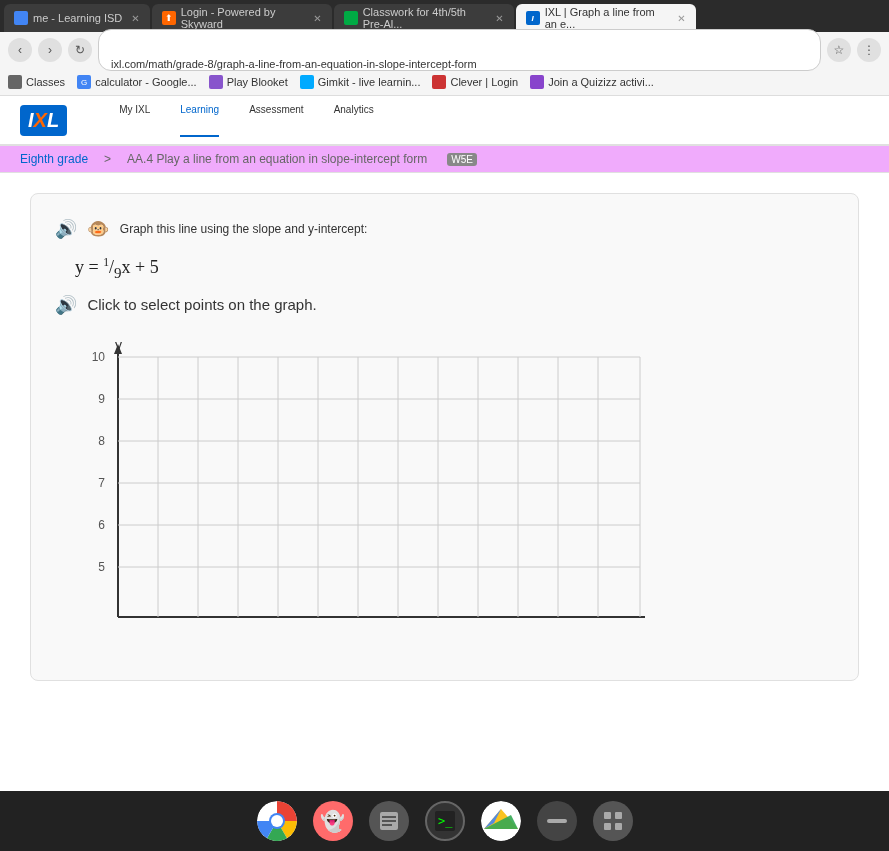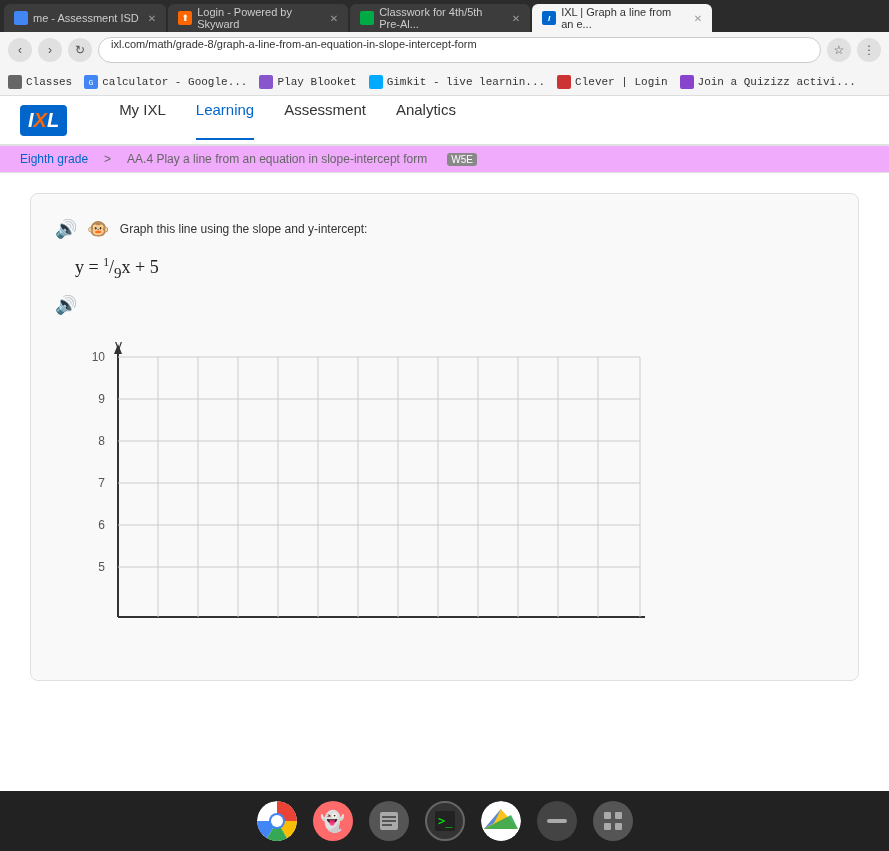--- a/index.html
+++ b/index.html
@@ -81,43 +81,42 @@
       display: flex;
       align-items: center;
       justify-content: center;
       font-size: 12px;
       color: #555;
       cursor: pointer;
       border: none;
     }
     .url-bar {
       flex: 1;
-      height: 26px;
+      height: 42px;
       background: #fff;
       border: 1px solid #ccc;
       border-radius: 13px;
       padding: 0 12px;
       font-size: 11px;
       color: #333;
       display: flex;
-      align-items: flex-start;
+      align-items: flex-end;
     }
 
     
     .bookmarks-bar {
       display: flex;
       align-items: center;
       background: #f5f5f5;
       height: 28px;
       padding: 0 8px;
       gap: 12px;
       border-bottom: 1px solid #ddd;
       font-size: 11px;
       color: #333;
-      font-family: Liberation Mono, monospace;
     }
     .bookmark-item {
       display: flex;
       align-items: center;
       gap: 4px;
       cursor: pointer;
       white-space: nowrap;
     }
     .bookmark-icon {
       width: 14px;
@@ -148,21 +147,21 @@
     .ixl-logo span { color: #ff6600; }
     .ixl-nav-links {
       display: flex;
       gap: 30px;
       font-size: 15px;
       color: #333;
     }
     .ixl-nav-link {
       cursor: pointer;
       color: #333;
-      font-size: 15px;
+      font-size: 10px;
     }
     .ixl-nav-link.active {
       color: #0066cc;
       border-bottom: 2px solid #0066cc;
       padding-bottom: 20px;
     }
 
     
     .breadcrumb {
       background: #f0abfc;
@@ -276,21 +275,21 @@
 <body>
 
 <div class="screen">
 
   <div class="browser-frame">
 
     <div class="tab-bar">
 
       <div class="tab">
         <div class="tab-favicon" style="background:#4285f4; border-radius:2px;"></div>
-        <span>me - Assessment ISD</span>
+        <span>me - Learning ISD</span>
         <span class="tab-close">✕</span>
       </div>
 
       <div class="tab">
         <div class="tab-favicon" style="background:#ff6600; border-radius:2px; display:flex;align-items:center;justify-content:center;font-size:9px;color:#fff;">⬆</div>
         <span>Login - Powered by Skyward</span>
         <span class="tab-close">✕</span>
       </div>
 
       <div class="tab">
@@ -378,20 +377,21 @@
         <span style="font-size:18px;">🐵</span>
         <span class="problem-text">Graph this line using the slope and y-intercept:</span>
       </div>
 
       <div class="equation-line">
         <span>y = </span><span><sup>1</sup>/<sub>9</sub></span><span>x + 5</span>
       </div>
 
       <div class="instruction-line">
         <span class="speaker-icon">🔊</span>
+        <span>Click to select points on the graph.</span>
       </div>
 
       <div class="graph-container">
         <svg class="graph-svg" width="600" height="320" viewBox="0 0 600 320">
 
           <text x="60" y="18" font-size="14" font-family="Arial" fill="#333">y</text>
 
           <line x1="63" y1="20" x2="63" y2="285" stroke="#333" stroke-width="2"></line>
           <polygon points="63,12 59,22 67,22" fill="#333"></polygon>
 

